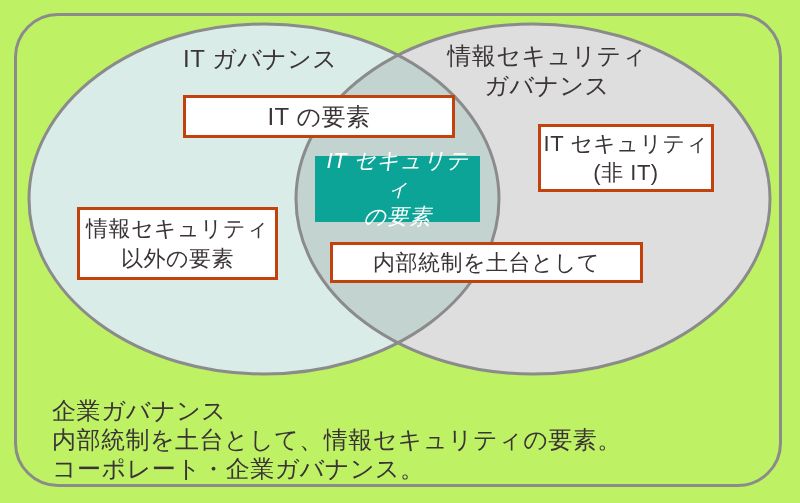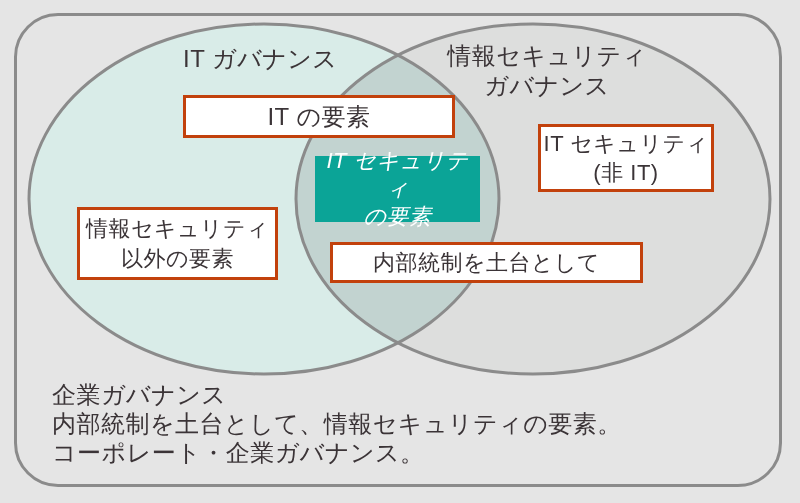--- a/index.html
+++ b/index.html
@@ -9,21 +9,21 @@
     height: 503px;
     background: #ffffff;
     font-family: "Liberation Sans", sans-serif;
     color: #3B3437;
     overflow: hidden;
   }
   .stage {
     position: relative;
     width: 800px;
     height: 503px;
-    background: #e5e5e5;
+    background: #bef264;
   }
   .frame {
     position: absolute;
     left: 14px;
     top: 13px;
     width: 768px;
     height: 474px;
     border: 3.5px solid #8B8B8B;
     border-radius: 44px;
     box-sizing: border-box;
@@ -104,21 +104,21 @@
   .box-infosec {
     left: 330px;
     top: 242px;
     width: 313px;
     height: 41px;
     font-size: 22px;
   }
   .caption {
     position: absolute;
     left: 52px;
-    top: 380px;
+    top: 396px;
     font-size: 24px;
     line-height: 29px;
     color: #3B3437;
     letter-spacing: 0.5px;
   }
   .caption div { white-space: nowrap; }
 </style>
 </head>
 <body>
 

